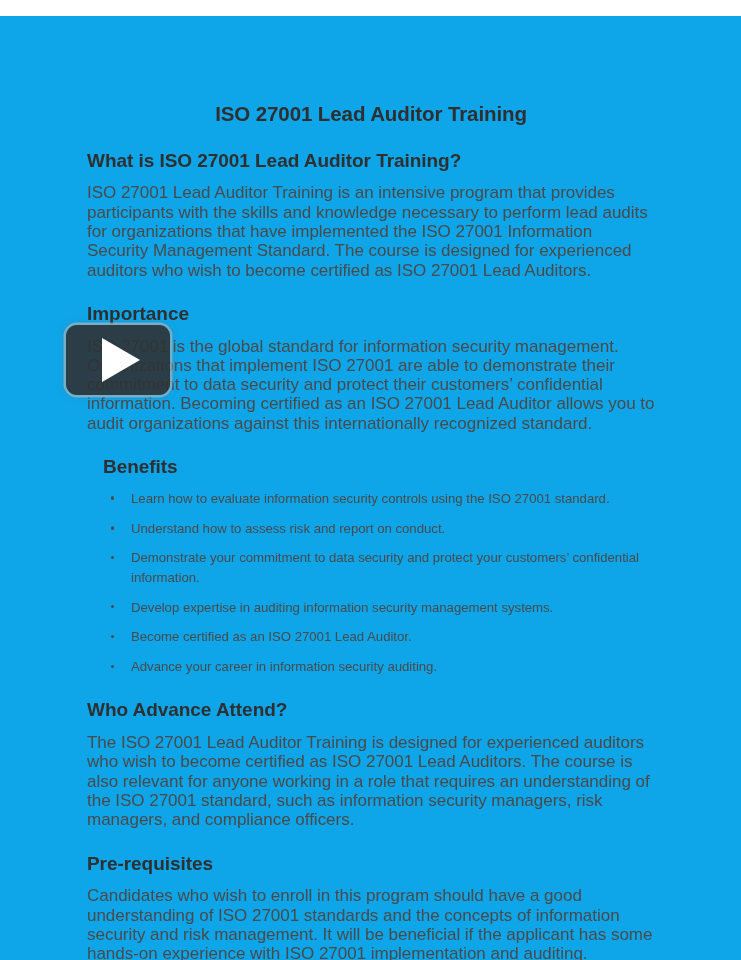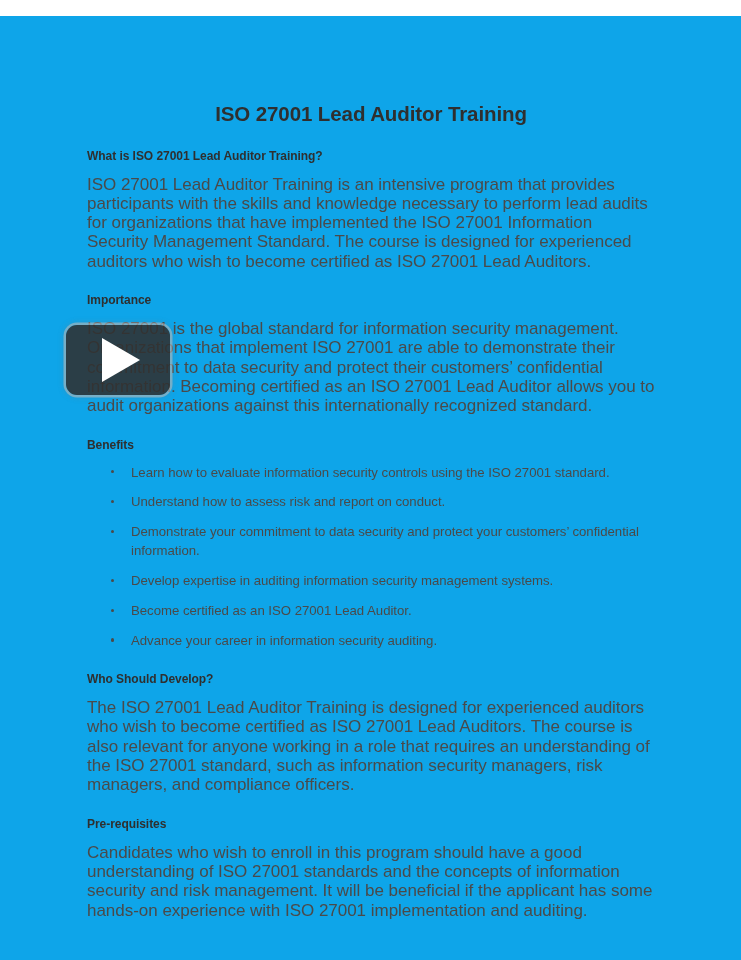--- a/index.html
+++ b/index.html
@@ -36,30 +36,31 @@
     font-size: 20.5px;
     font-weight: bold;
     color: #2f2f2f;
     text-align: center;
     letter-spacing: -0.1px;
     margin: 0 0 22px 0;
     line-height: 1.2;
   }
 
   .section-heading {
-    font-size: 12px;
+    font-size: 19px;
     font-weight: bold;
     color: #2f2f2f;
     margin: 0 0 11px 0;
     line-height: 1.25;
     letter-spacing: -0.05px;
   }
 
   .section-heading.tight {
     margin-bottom: 10px;
+    margin-left: 16px;
   }
 
   p.body-text {
     font-size: 17px;
     color: #4a4a4a;
     line-height: 19.3px;
     margin: 0 0 22px 0;
     text-align: left;
     letter-spacing: -0.02px;
   }
@@ -164,21 +165,21 @@
         <span>Become certified as an ISO 27001 Lead Auditor.</span>
       </li>
       <li>
         <span class="bullet-dot"></span>
         <span>Advance your career in information security auditing.</span>
       </li>
     </ul>
 
     <div class="spacer-small"></div>
 
-    <h2 class="section-heading">Who Should Develop?</h2>
+    <h2 class="section-heading">Who Advance Attend?</h2>
     <p class="body-text">The ISO 27001 Lead Auditor Training is designed for experienced auditors who wish to become certified as ISO 27001 Lead Auditors. The course is also relevant for anyone working in a role that requires an understanding of the ISO 27001 standard, such as information security managers, risk managers, and compliance officers.</p>
 
     <h2 class="section-heading">Pre-requisites</h2>
     <p class="body-text last">Candidates who wish to enroll in this program should have a good understanding of ISO 27001 standards and the concepts of information security and risk management. It will be beneficial if the applicant has some hands-on experience with ISO 27001 implementation and auditing.</p>
 
   </div>
 
   <div class="play-overlay">
     <div class="play-triangle"></div>
   </div>

